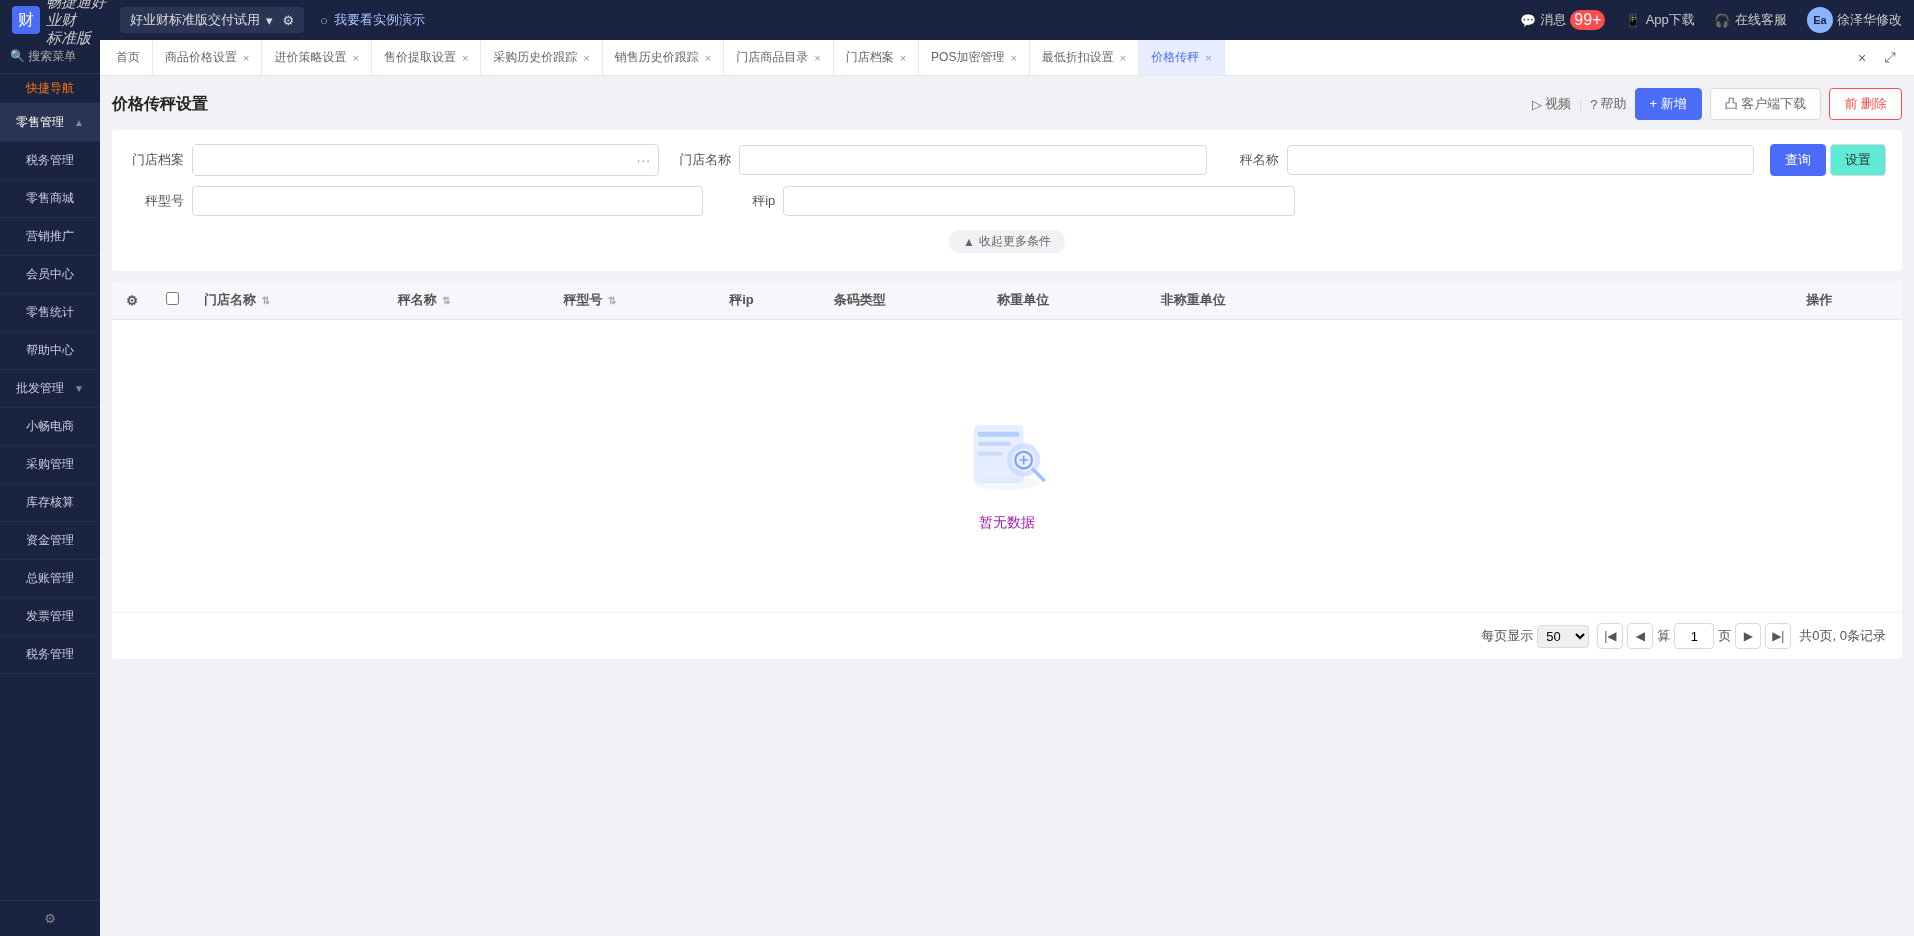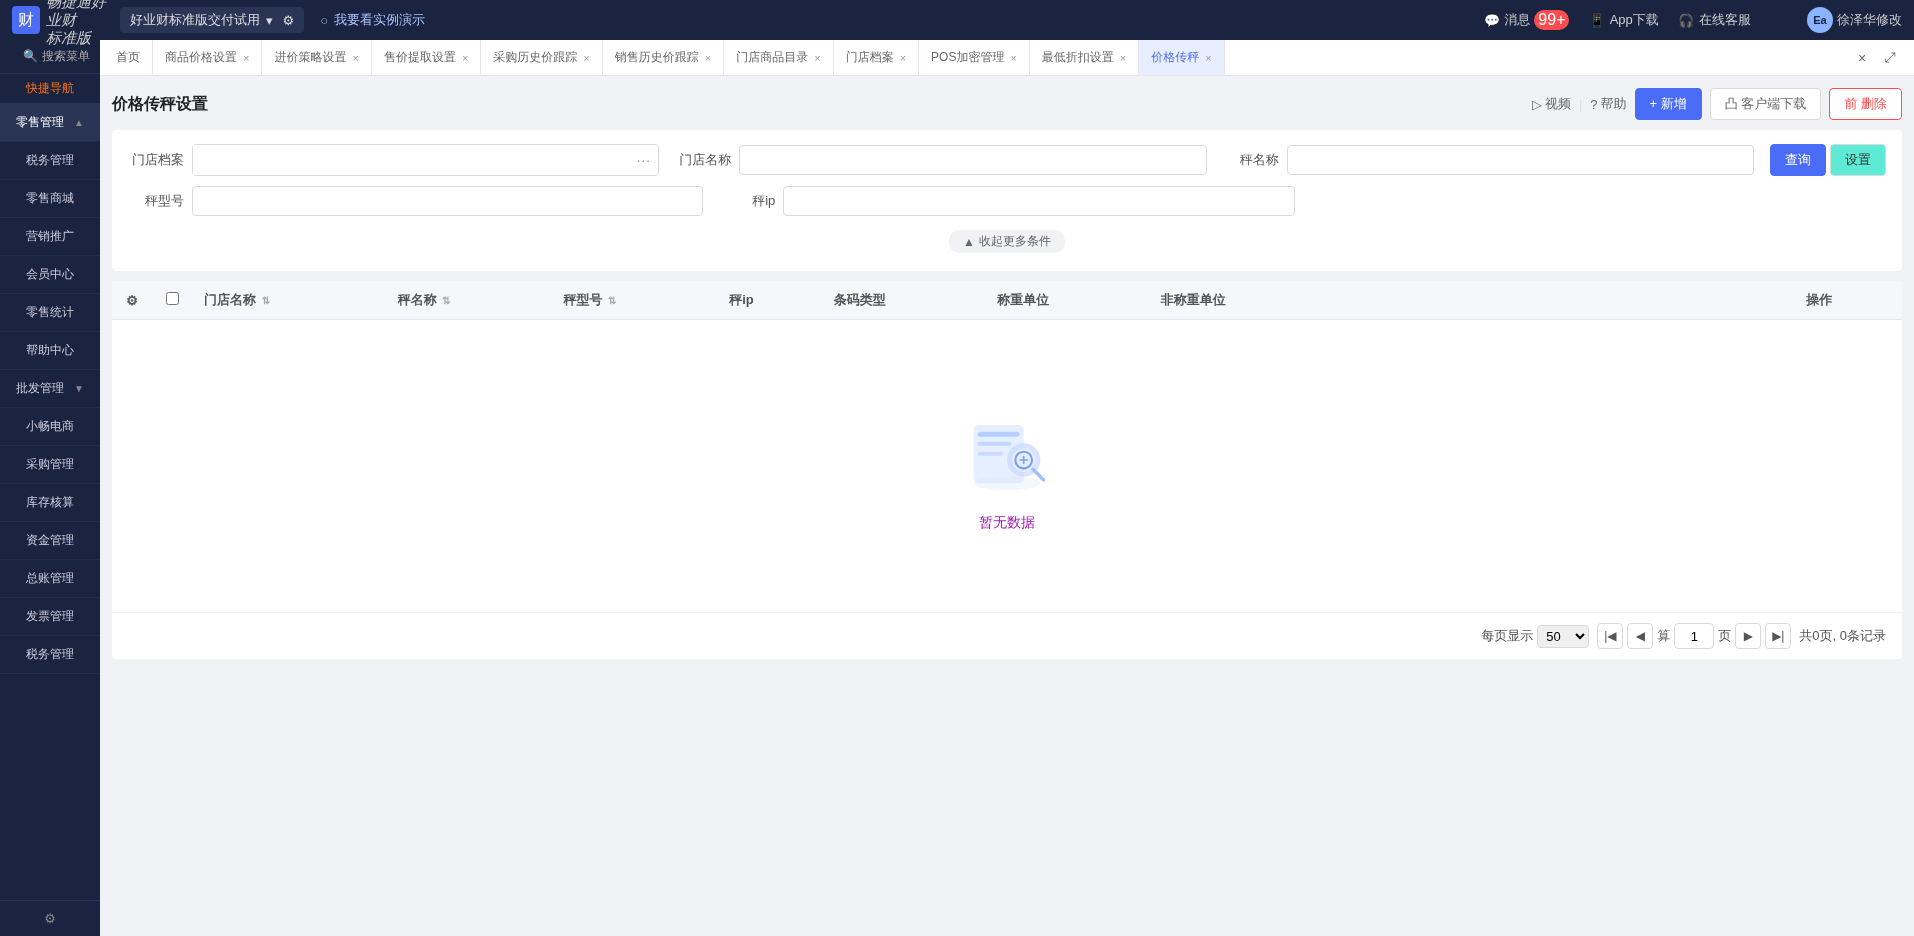--- a/index.html
+++ b/index.html
@@ -86,21 +86,20 @@
       width: 26px;
       height: 26px;
       border-radius: 50%;
       background: #8ab4ff;
       display: flex;
       align-items: center;
       justify-content: center;
       font-size: 11px;
       color: #1a2340;
       font-weight: bold;
-      margin-left: 36px;
     }
 
     
     .sidebar {
       position: fixed;
       top: 40px;
       left: 0;
       bottom: 0;
       width: 100px;
       background: #1a2340;
@@ -109,21 +108,21 @@
       flex-direction: column;
       z-index: 90;
       overflow-y: auto;
     }
     .sidebar-search {
       padding: 8px 10px;
       font-size: 12px;
       color: #aaa;
       cursor: pointer;
       border-bottom: 1px solid #2a3555;
-      text-align: right;
+      text-align: left;
     }
     .sidebar-nav {
       padding: 6px 10px;
       font-size: 12px;
       color: #f97316;
       cursor: pointer;
       border-bottom: 1px solid #2a3555;
       text-align: center;
     }
     .sidebar-item {

